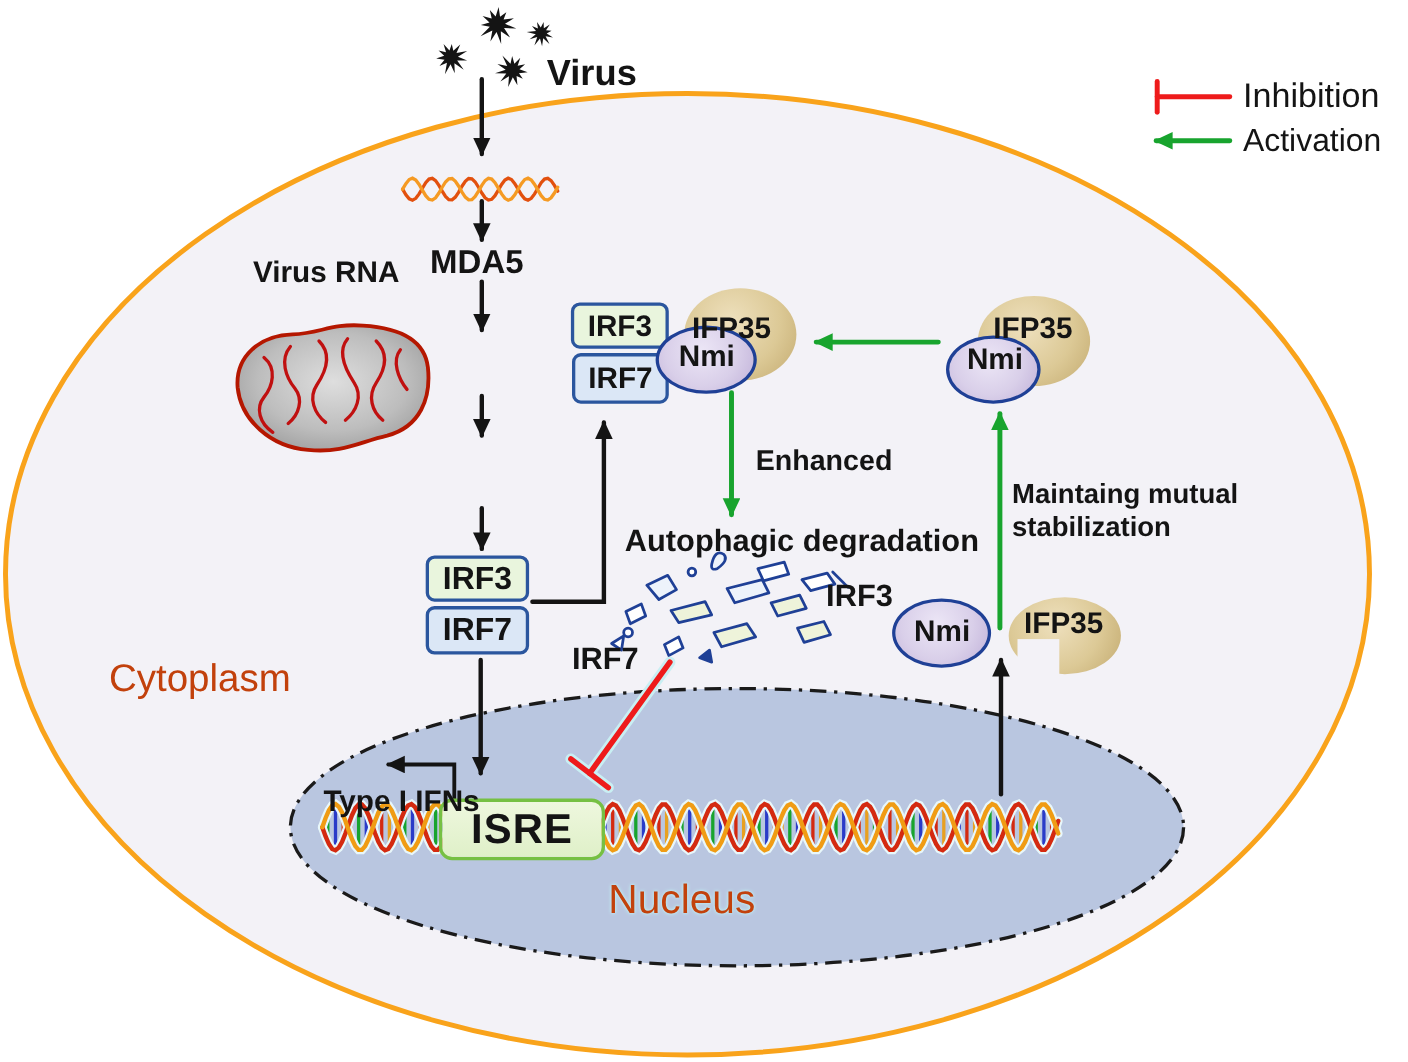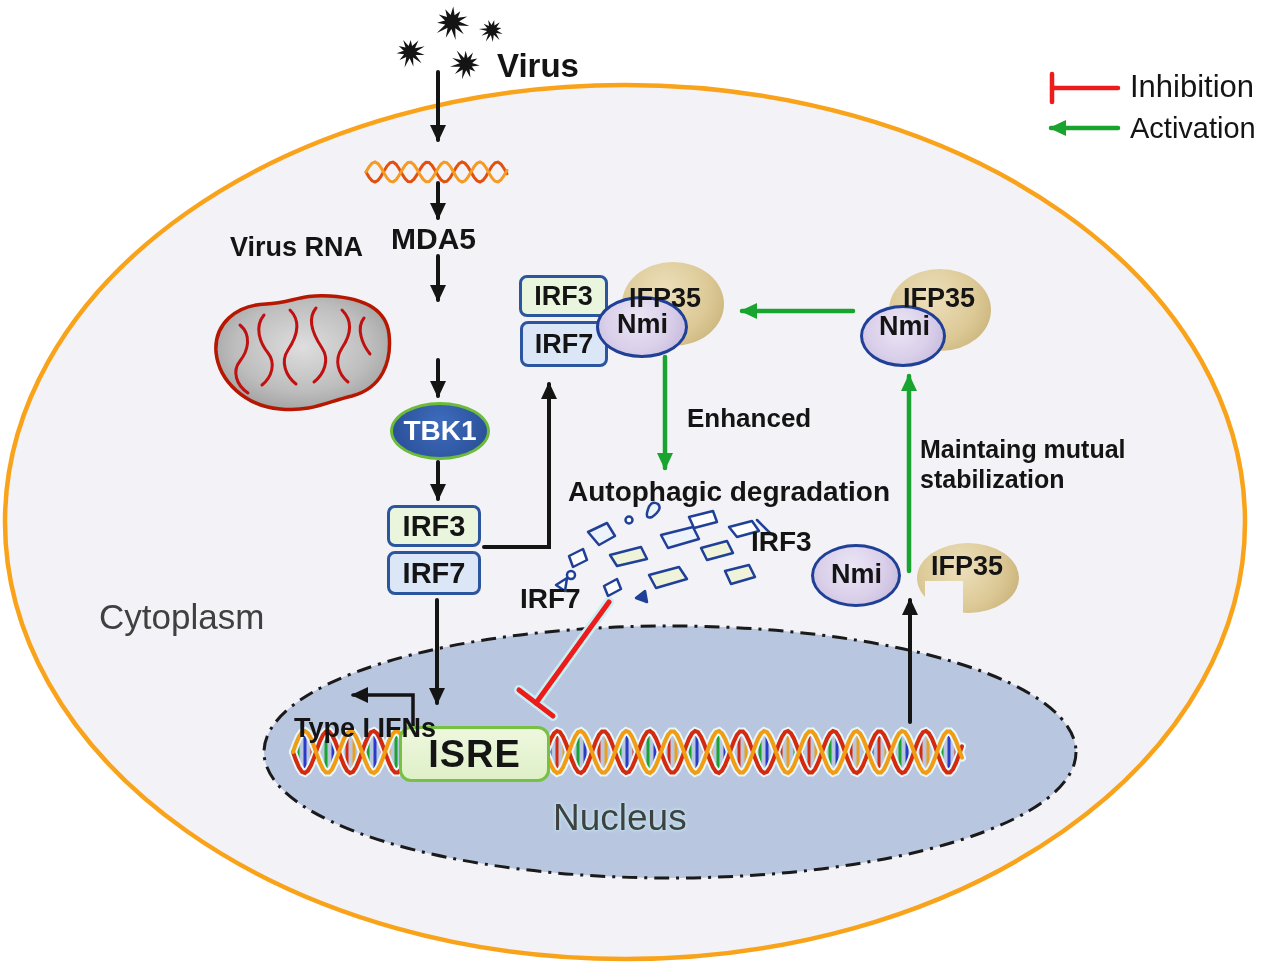--- a/index.html
+++ b/index.html
@@ -1,20 +1,20 @@
 <!DOCTYPE html>
 <html><head>
 <meta charset="utf-8">
 <style>
   html,body{margin:0;padding:0;background:#ffffff;}
   #stage{position:relative;width:1280px;height:965px;overflow:hidden;background:#ffffff;
          font-family:"Liberation Sans",sans-serif;}
   #decor{position:absolute;left:0;top:0;z-index:1;}
   .lbl{position:absolute;z-index:3;font-weight:bold;color:#141414;white-space:nowrap;line-height:1.12;}
-  .redlbl{color:#404040;font-weight:400;}
+  .redlbl{color:#c2410c;font-weight:400;}
   .pbox{position:absolute;z-index:2;display:flex;align-items:center;justify-content:center;
         font-weight:bold;color:#141414;border:3px solid #2b569e;border-radius:8px;box-sizing:border-box;}
   .ell{position:absolute;z-index:2;border-radius:50%;box-sizing:border-box;}
   .ifp{background:radial-gradient(circle at 42% 35%, #eee0bd 0%, #dcc996 55%, #c2a96e 100%);}
   .nmi{background:radial-gradient(circle at 45% 35%, #ece6f6 0%, #d9cfe9 55%, #bfb0d8 100%);
        border:3px solid #1f4096;}
   .notch{position:absolute;z-index:2;background:#f3f2f7;}
   .glowred{text-shadow:0 0 4px #c2f2f4,0 0 2px #c2f2f4;text-align:right;}
 </style>
 </head>
@@ -196,22 +196,20 @@
         <polygon points="492.8,42.0 490.9,34.9 485.8,41.4 488.4,33.6 481.5,35.7 487.1,31.1 478.8,29.1 487.3,28.2 483.6,23.7 489.0,26.0 488.2,19.9 491.6,25.0 494.2,20.0 494.4,25.6 499.8,22.2 496.4,27.6 501.4,28.0 497.0,30.4 502.7,34.0 496.0,33.0 499.5,40.1 493.8,34.7" fill="#141414"></polygon>
         <polygon points="454.9,74.1 460.3,66.8 450.0,66.7 459.7,63.3 452.2,58.1 461.1,60.0 456.7,50.4 464.1,58.0 465.6,50.8 467.6,57.9 473.0,52.4 470.6,59.7 477.4,58.4 472.2,62.9 479.7,65.6 471.8,66.5 475.3,71.6 469.6,69.2 470.4,77.6 466.2,70.3 462.0,79.2 462.7,69.4" fill="#141414"></polygon>
       </g>
   </svg>
 
   <div class="lbl" style="left:497px;top:48px;font-size:33px;">Virus</div>
   <div class="lbl" style="left:230px;top:184px;font-size:27px;margin-top:48px;">Virus RNA</div>
   <div class="lbl" style="left:391px;top:222px;font-size:30px;">MDA5</div>
 
 
-  <div class="pbox" style="left:390px;top:402px;width:100px;height:58px;font-size:28px;color:#fff;border-radius:50%;
-       border-color:#6cbc3a;background:radial-gradient(circle at 50% 35%, #3e6cbd, #274b93);">TBK1</div>
 
   <div class="pbox" style="left:387px;top:505px;width:94px;height:42px;font-size:29px;background:#e9f5dd;">IRF3</div>
   <div class="pbox" style="left:387px;top:551px;width:94px;height:44px;font-size:29px;background:#dbe7f6;">IRF7</div>
 
   <div class="pbox" style="left:519px;top:275px;width:89px;height:42px;font-size:27px;background:#e9f5dd;">IRF3</div>
   <div class="pbox" style="left:520px;top:321px;width:88px;height:46px;font-size:27px;background:#dbe7f6;">IRF7</div>
   <div class="ell ifp" style="left:622px;top:262px;width:102px;height:84px;"></div>
   <div class="ell nmi" style="left:596px;top:296px;width:92px;height:62px;"></div>
   <div class="lbl" style="left:629px;top:283px;font-size:27px;">IFP35</div>
   <div class="lbl" style="left:617px;top:309px;font-size:27px;">Nmi</div>

